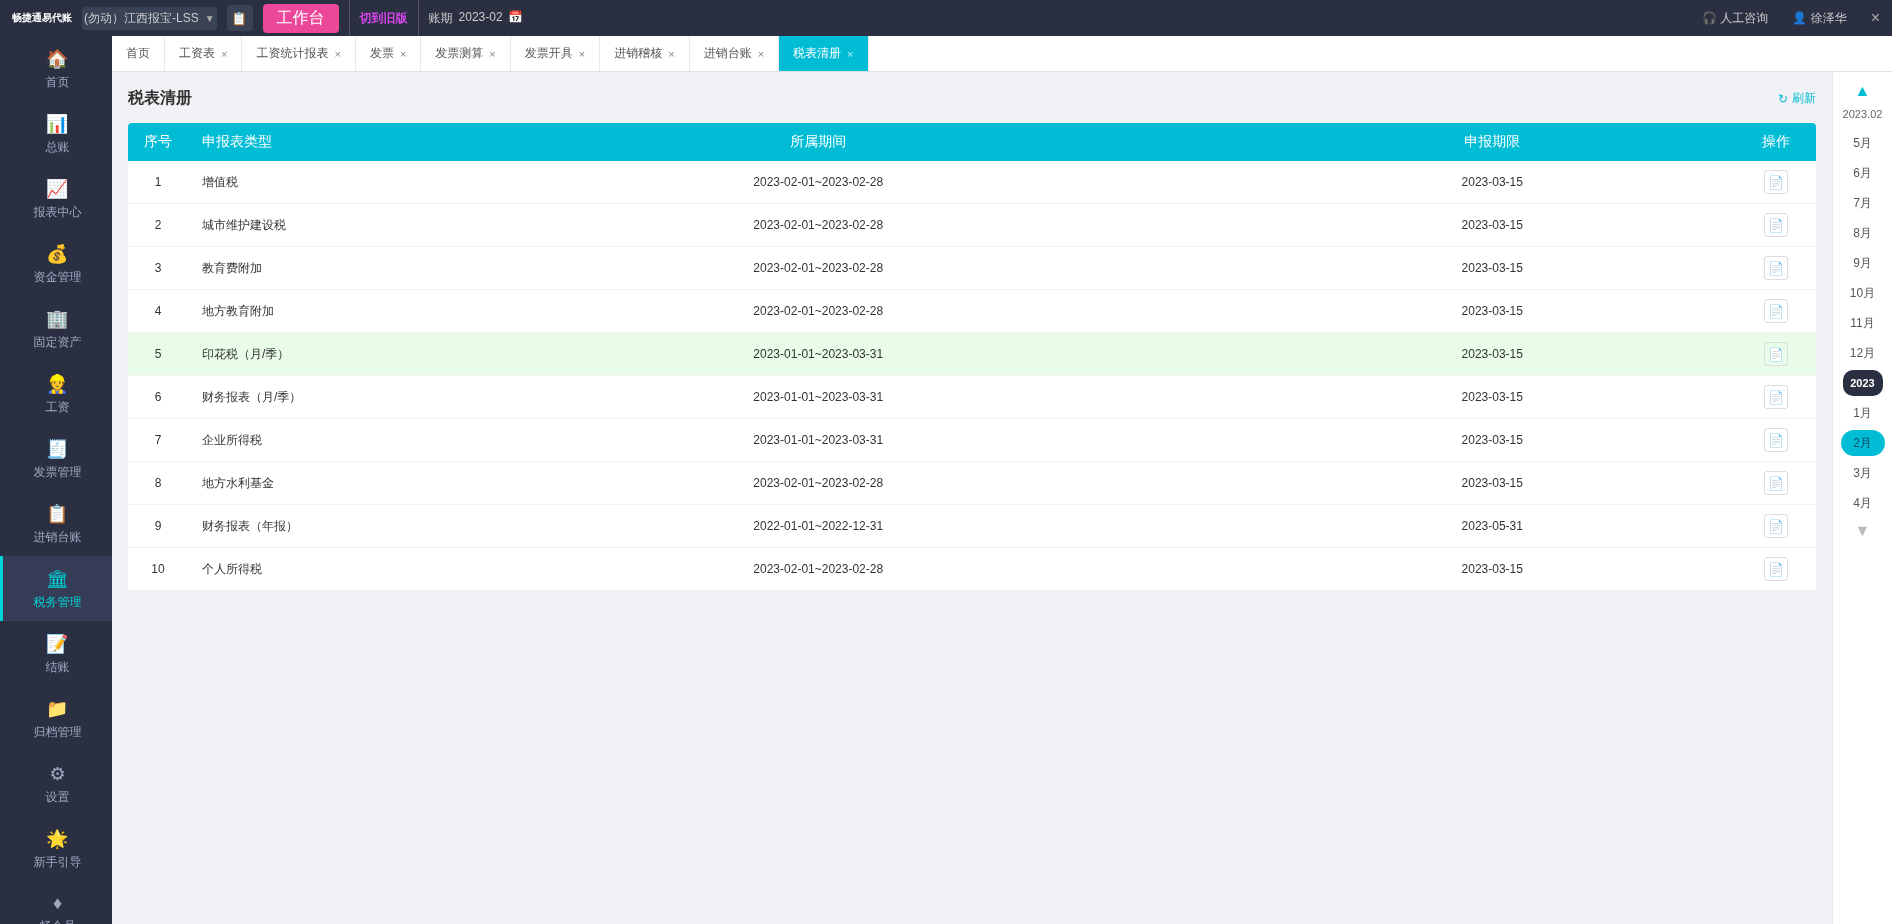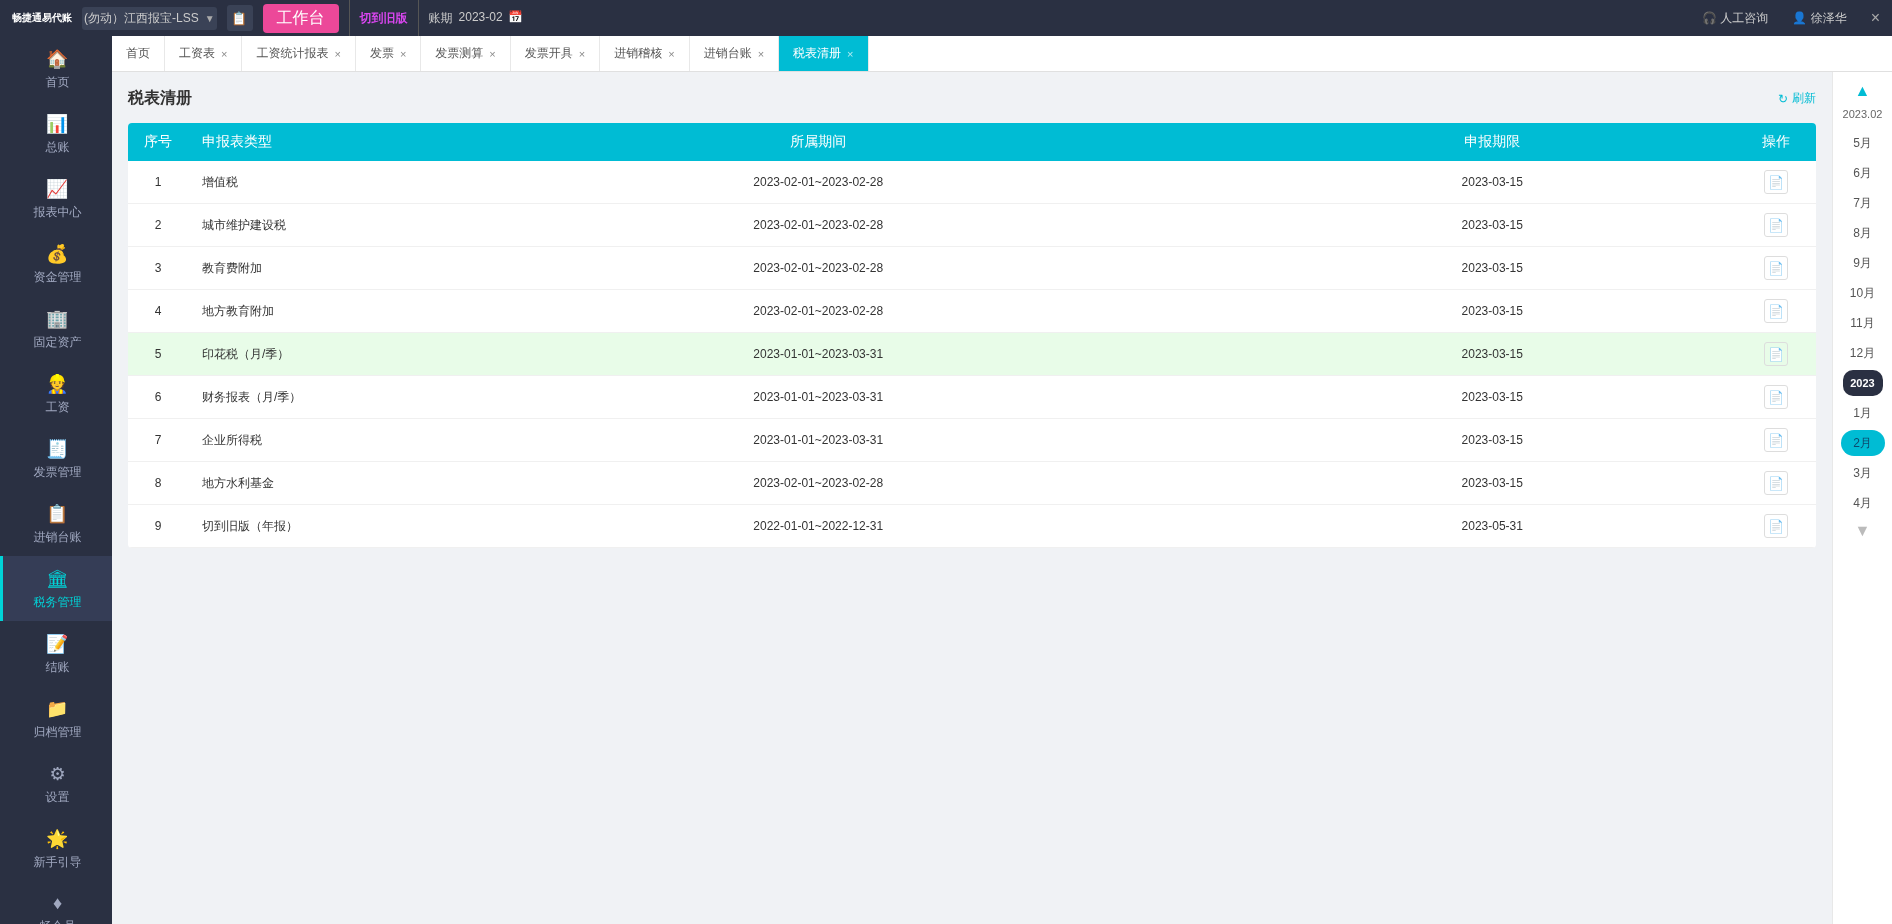--- a/index.html
+++ b/index.html
@@ -510,23 +510,32 @@
     <td>8</td>
     <td>地方水利基金</td>
     <td>2023-02-01~2023-02-28</td>
     <td>2023-03-15</td>
     <td>
       <span class="action-icon">📄</span>
     </td>
   </tr>
               <tr>
     <td>9</td>
-    <td>切到旧版（年报）</td>
+    <td>财务报表（年报）</td>
     <td>2022-01-01~2022-12-31</td>
     <td>2023-05-31</td>
+    <td>
+      <span class="action-icon">📄</span>
+    </td>
+  </tr>
+              <tr>
+    <td>10</td>
+    <td>个人所得税</td>
+    <td>2023-02-01~2023-02-28</td>
+    <td>2023-03-15</td>
     <td>
       <span class="action-icon">📄</span>
     </td>
   </tr>
             </tbody>
         </table>
 
       </div>
 
       <div class="right-panel">

